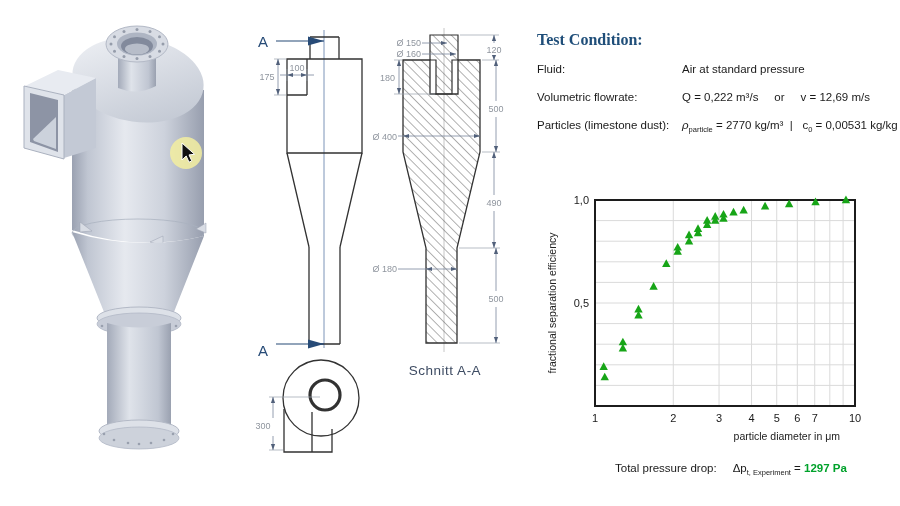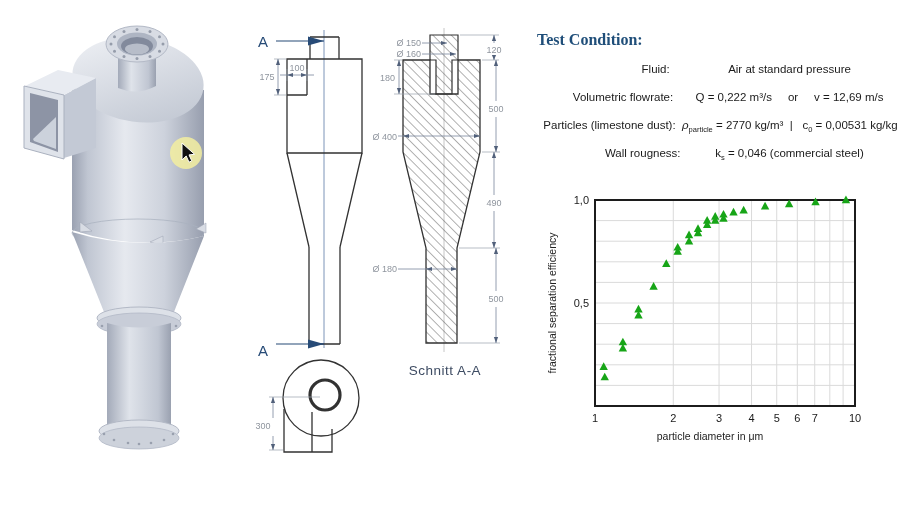--- a/index.html
+++ b/index.html
@@ -4,21 +4,21 @@
 <style>
   html,body{margin:0;padding:0;background:#fff;}
   .screen{position:relative;width:900px;height:506px;background:#ffffff;overflow:hidden;
           font-family:"Liberation Sans",sans-serif;color:#1a1a1a;}
   .abs{position:absolute;}
   
   #results{left:530px;top:7px;width:370px;height:506px;}
   .tc-title{position:absolute;left:7px;top:24px;font-family:"Liberation Serif",serif;
             font-weight:bold;font-size:16px;color:#1f4e79;}
   .tc-rows{position:absolute;left:7px;top:56px;width:360px;}
-  .tc-row{height:28px;font-size:11.5px;white-space:nowrap;text-align:center;}
+  .tc-row{height:28px;font-size:11.5px;white-space:nowrap;}
   .tc-label{display:inline-block;width:145px;}
   .tc-value sub{font-size:7.5px;margin-top:16px;}
   .ital{font-style:italic;}
   .grn{color:#00a22b;font-weight:bold;}
   #chart-wrap{left:0;top:185px;width:370px;height:270px;}
   #chart-svg{position:absolute;left:15px;top:0;}
   .grid{stroke:#dadada;stroke-width:1;}
   .frame{fill:none;stroke:#1c1c1c;stroke-width:2;}
   .tick{font:11px "Liberation Sans",sans-serif;fill:#1a1a1a;}
   .ylabel{position:absolute;left:22px;top:296px;transform:translate(-50%,-50%) rotate(-90deg);
@@ -282,21 +282,20 @@
       </g>
     </svg>
   </div>
 
   <div id="results" class="abs">
     <div class="tc-title">Test Condition:</div>
     <div class="tc-rows">
         <div class="tc-row"><span class="tc-label">Fluid:</span><span class="tc-value"><span>Air at standard pressure</span></span></div>
         <div class="tc-row"><span class="tc-label">Volumetric flowrate:</span><span class="tc-value"><span>Q = 0,222 m³/s &nbsp;&nbsp;&nbsp; or &nbsp;&nbsp;&nbsp; v = 12,69 m/s</span></span></div>
         <div class="tc-row"><span class="tc-label">Particles (limestone dust):</span><span class="tc-value"><span class="ital">ρ</span><sub>particle</sub><span> = 2770 kg/m³ &nbsp;| &nbsp; c</span><sub>0</sub><span> = 0,00531 kg/kg</span></span></div>
-        <div class="tc-row"><span class="tc-label">Wall rougness:</span><span class="tc-value"><span>k</span><sub>s</sub><span> = 0,046 (commercial steel)</span></span></div>
       </div>
 
     <div id="chart-wrap" class="abs">
       <svg id="chart-svg" width="330" height="256">
           <line class="grid" x1="50" y1="193.4" x2="310" y2="193.4"></line>
           <line class="grid" x1="50" y1="172.8" x2="310" y2="172.8"></line>
           <line class="grid" x1="50" y1="152.2" x2="310" y2="152.2"></line>
           <line class="grid" x1="50" y1="131.6" x2="310" y2="131.6"></line>
           <line class="grid" x1="50" y1="111" x2="310" y2="111"></line>
           <line class="grid" x1="50" y1="90.39999999999998" x2="310" y2="90.39999999999998"></line>
@@ -342,19 +341,22 @@
           <path d="M 170.2234794537286 24.099999999999994 L 174.4234794537286 31.799999999999994 L 166.0234794537286 31.799999999999994 Z" fill="#17a517"></path>
           <path d="M 178.48019444479513 17.919999999999987 L 182.68019444479512 25.619999999999987 L 174.28019444479514 25.619999999999987 Z" fill="#17a517"></path>
           <path d="M 178.48019444479513 22.039999999999992 L 182.68019444479512 29.73999999999999 L 174.28019444479514 29.73999999999999 Z" fill="#17a517"></path>
           <path d="M 188.51613853804943 15.86000000000001 L 192.71613853804942 23.56000000000001 L 184.31613853804944 23.56000000000001 Z" fill="#17a517"></path>
           <path d="M 198.64429627025876 13.800000000000011 L 202.84429627025875 21.50000000000001 L 194.44429627025877 21.50000000000001 Z" fill="#17a517"></path>
           <path d="M 220.08590088826972 9.680000000000005 L 224.2859008882697 17.380000000000006 L 215.88590088826973 17.380000000000006 Z" fill="#17a517"></path>
           <path d="M 244.12489172377047 7.6200000000000045 L 248.32489172377046 15.320000000000004 L 239.9248917237705 15.320000000000004 Z" fill="#17a517"></path>
           <path d="M 270.5291704177637 5.560000000000002 L 274.72917041776367 13.260000000000002 L 266.3291704177637 13.260000000000002 Z" fill="#17a517"></path>
           <path d="M 300.95244226673714 3.5 L 305.1524422667371 11.2 L 296.75244226673715 11.2 Z" fill="#17a517"></path>
         </svg>
-      <div class="abs" style="left:50px;top:238px;width:260px;text-align:center;font-size:10.5px;color:#222;">particle diameter in μm</div>
+      <div class="abs" style="left:50px;top:238px;width:260px;text-align:right;font-size:10.5px;color:#222;">particle diameter in μm</div>
     </div>
     <div class="ylabel">fractional separation efficiency</div>
 
+    <div class="pressure">
+      <span class="plabel">Total pressure drop:</span><span><span>Δp</span><sub>t, Experiment</sub><span> = </span><span class="grn">1297 Pa</span></span>
+    </div>
   </div>
 
 </div>
 
 </body></html>

